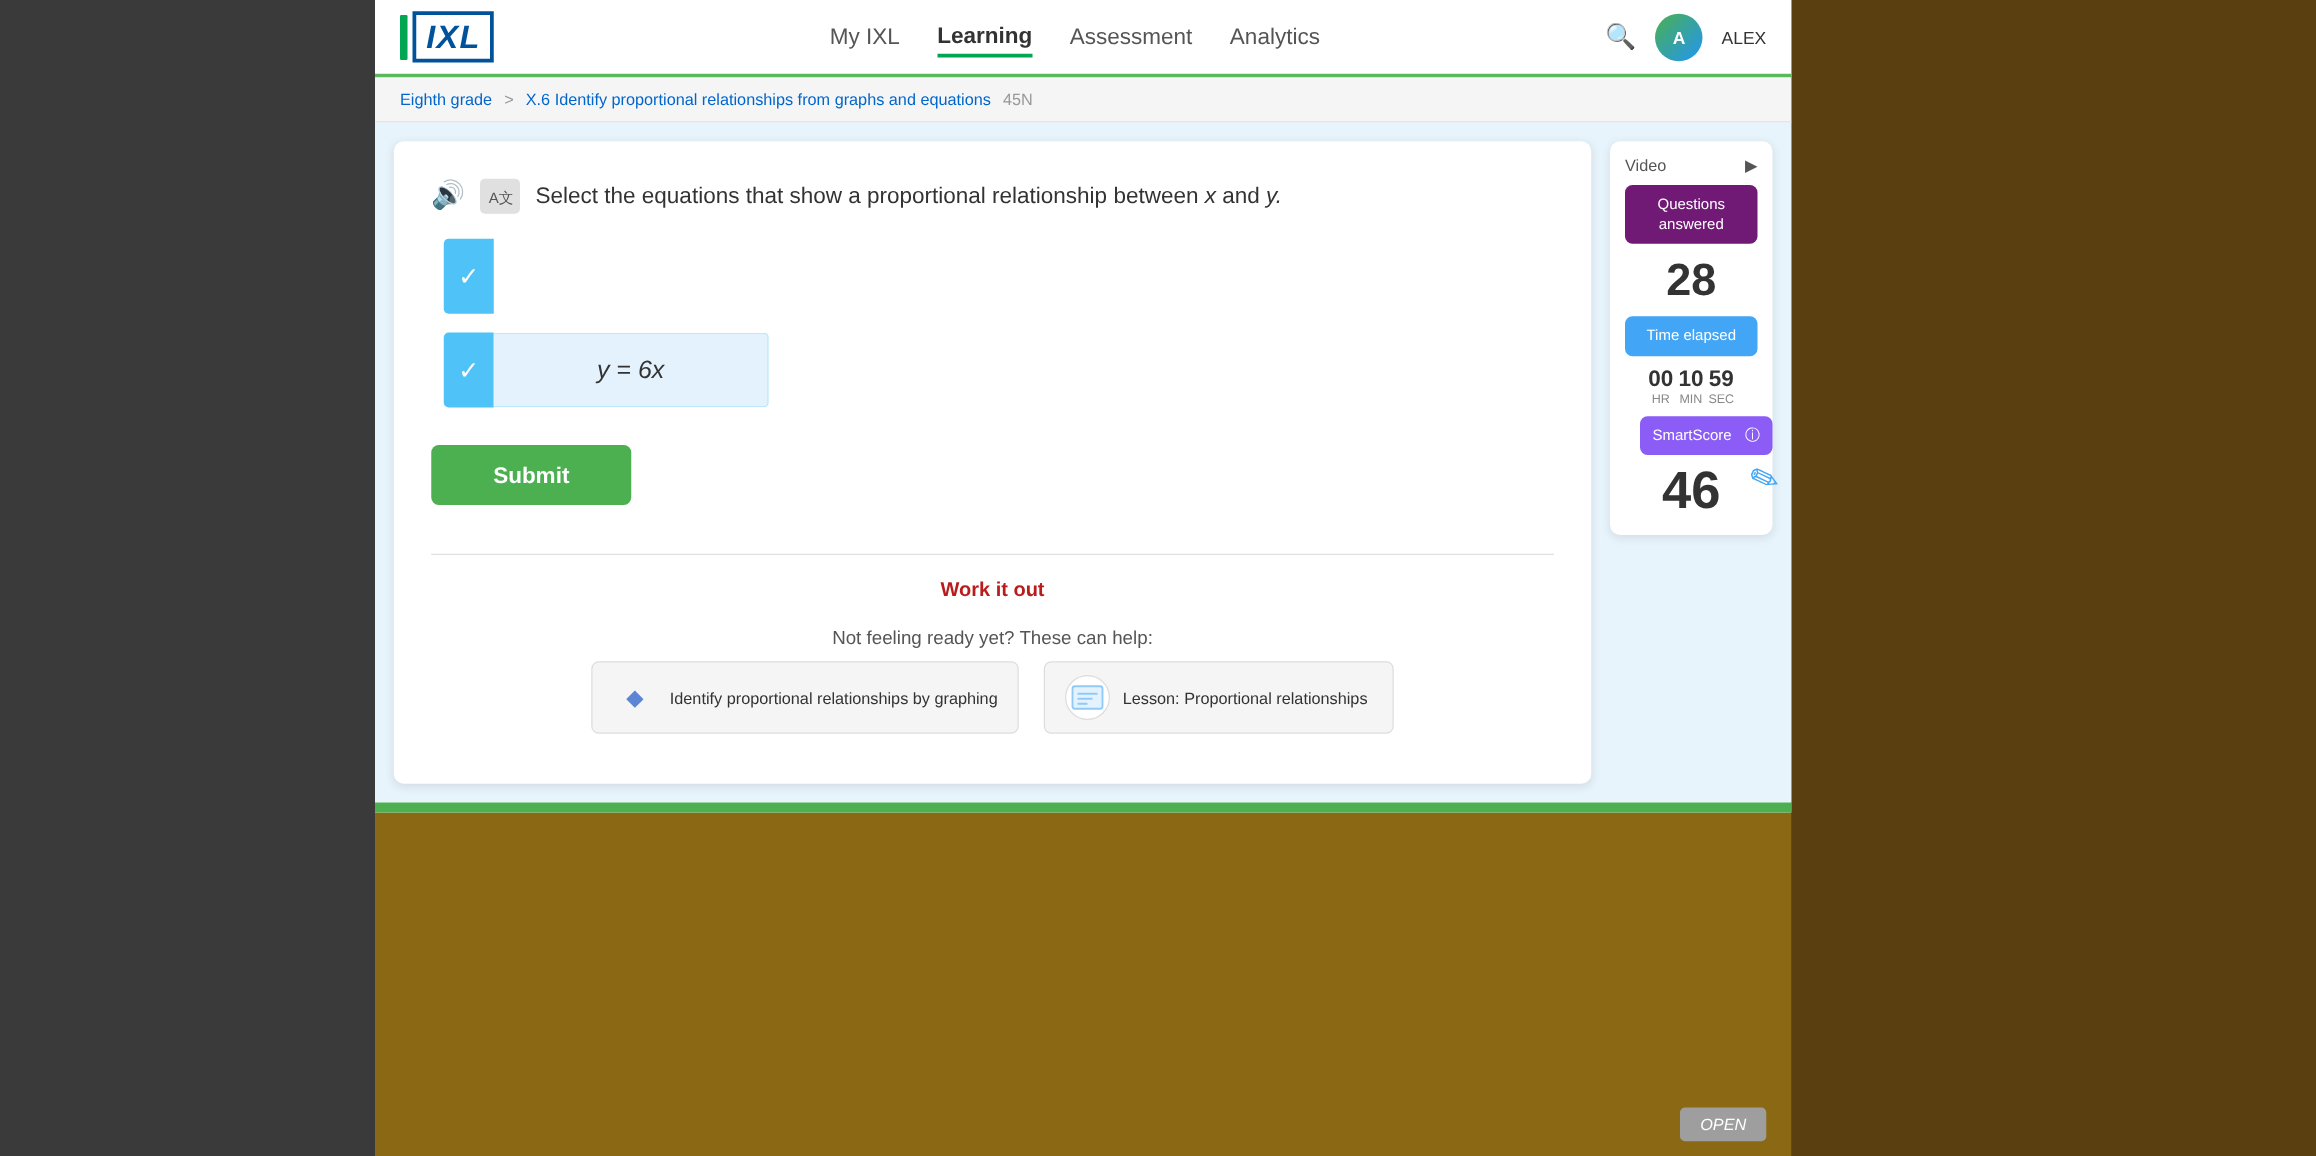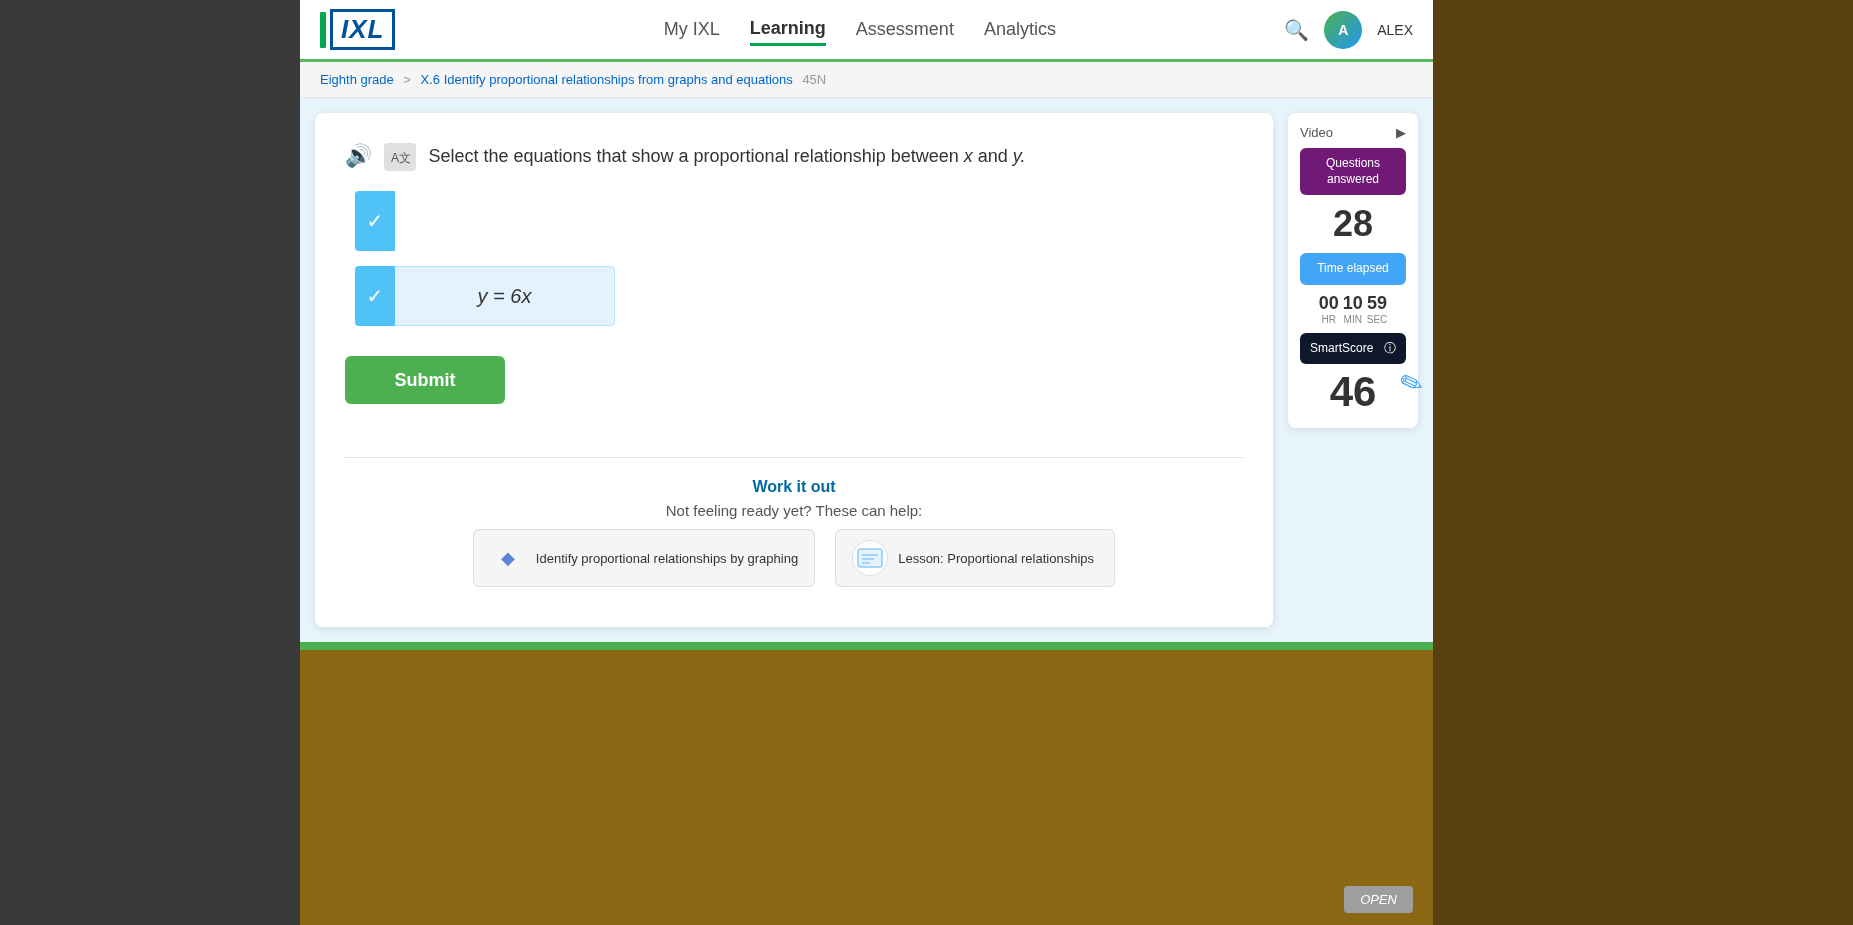--- a/index.html
+++ b/index.html
@@ -281,24 +281,24 @@
 
     
     .work-it-out {
       margin-top: auto;
       text-align: center;
       padding: 20px 0 10px;
       border-top: 1px solid #e0e0e0;
     }
 
     .work-it-out-title {
-      color: #0369a1;
+      color: #b91c1c;
       font-size: 16px;
       font-weight: 600;
-      margin-bottom: 6px;
+      margin-bottom: 20px;
     }
 
     .work-it-out-subtitle {
       color: #555;
       font-size: 15px;
       margin-bottom: 10px;
     }
 
     .help-resources {
       display: flex;
@@ -417,33 +417,34 @@
       font-weight: 600;
       color: #333;
     }
 
     .time-label {
       font-size: 10px;
       color: #888;
     }
 
     .smart-score-btn {
-      background: #0f172a;
+      background: #8b5cf6;
       color: white;
       border: none;
       border-radius: 6px;
       padding: 8px 10px;
       font-size: 12px;
       cursor: pointer;
       width: 100%;
       line-height: 1.3;
       margin-top: 8px;
       display: flex;
       align-items: flex-end;
       justify-content: space-between;
+      margin-left: 12px;
     }
 
     .smart-score-num {
       font-size: 42px;
       font-weight: 700;
       color: #333;
       margin-top: 4px;
     }
 
     .edit-icon {

